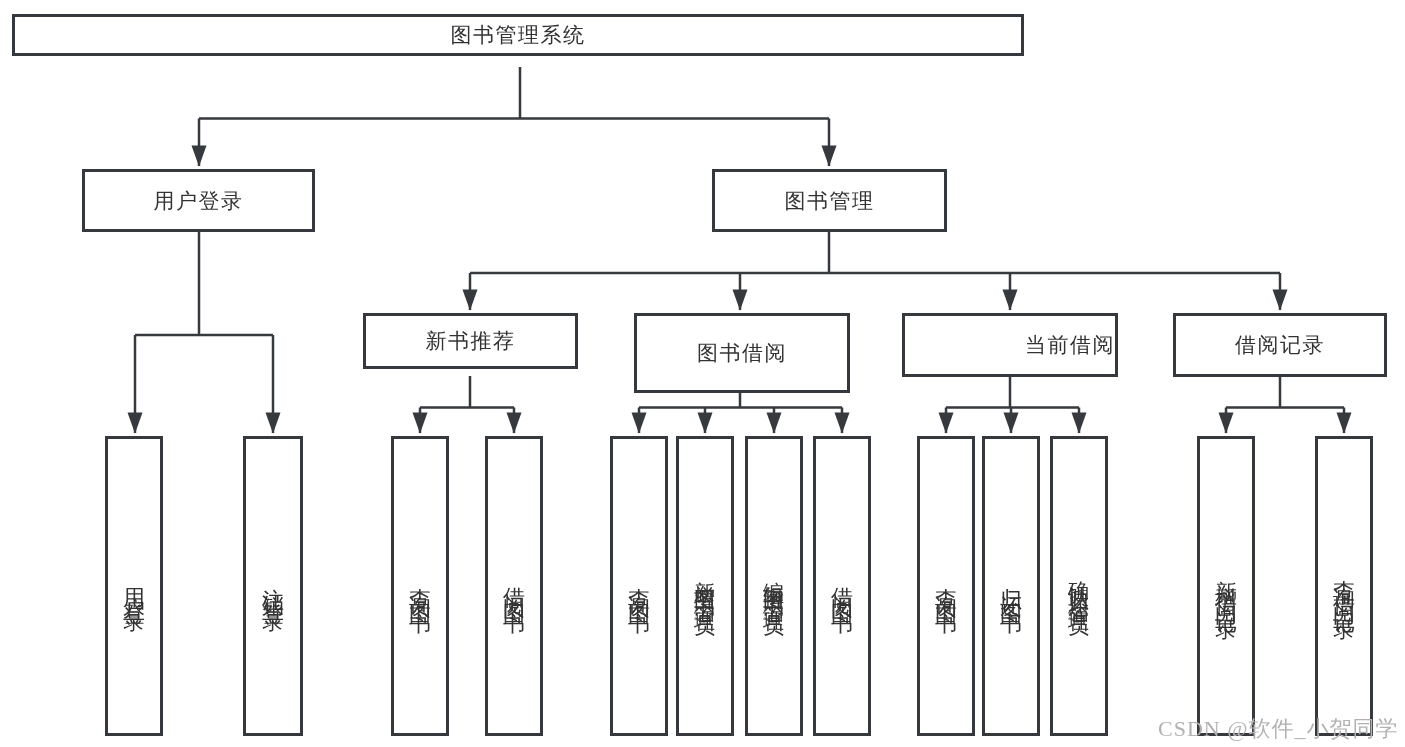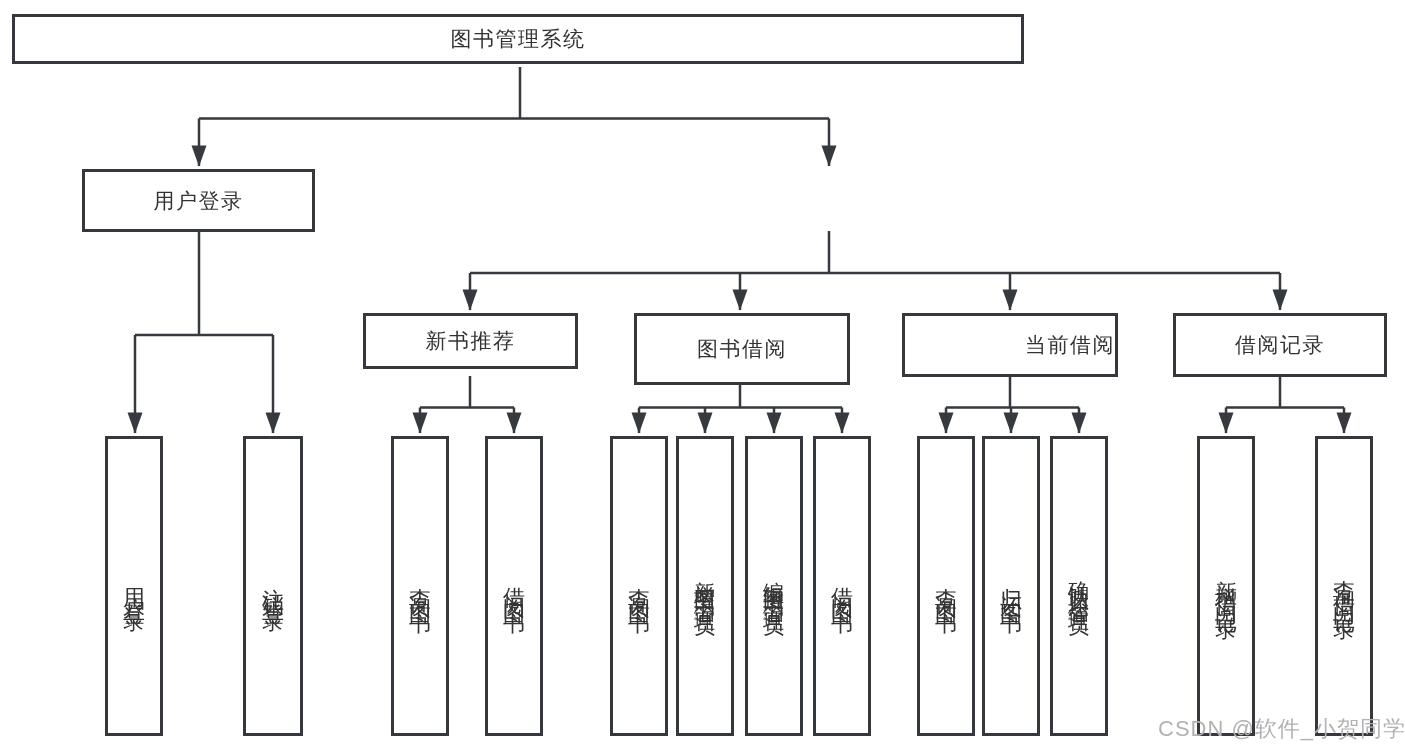--- a/index.html
+++ b/index.html
@@ -49,20 +49,21 @@
   .vbox.long span { letter-spacing: 5px; font-size: 21px; }
   .watermark {
     position: absolute;
     left: 1158px;
     top: 714px;
     z-index: 3;
     font-size: 22px;
     color: #b3b1b1;
     letter-spacing: 1px;
     white-space: nowrap;
+    font-family: Liberation Serif, serif;
   }
 </style>
 </head>
 <body>
 
 <div class="canvas">
 
   <svg class="connectors" viewBox="0 0 1405 747" xmlns="http://www.w3.org/2000/svg">
     <defs>
       <marker id="arrowhead" viewBox="0 0 22 16" refX="21" refY="8" markerWidth="22" markerHeight="16" markerUnits="userSpaceOnUse" orient="auto">
@@ -111,32 +112,35 @@
       <path class="cline arrow" d="M1079,407.5 V433"></path>
     </g>
 
     <g>
       <path class="cline" d="M1280,376 V407.5 M1226,407.5 H1344"></path>
       <path class="cline arrow" d="M1226,407.5 V433"></path>
       <path class="cline arrow" d="M1344,407.5 V433"></path>
     </g>
   </svg>
 
-  <div class="node hbox" style="left:12px; top:14px; width:1012px; height:50px;">
+  <div class="node hbox" style="left:12px; top:14px; width:1012px; height:42px;">
     <span>图书管理系统</span>
   </div>
 
   <div class="node hbox" style="left:82px; top:169px; width:233px; height:63px;">
     <span>用户登录</span>
   </div>
+  <div class="node hbox" style="left:712px; top:169px; width:235px; height:63px;">
+    <span>图书管理</span>
+  </div>
 
   <div class="node hbox" style="left:363px; top:313px; width:215px; height:56px;">
     <span>新书推荐</span>
   </div>
-  <div class="node hbox" style="left:634px; top:313px; width:216px; height:72px;">
+  <div class="node hbox" style="left:634px; top:313px; width:216px; height:80px;">
     <span>图书借阅</span>
   </div>
   <div class="node hbox" style="left:902px; top:313px; width:216px; height:64px;justify-content:flex-end;">
     <span>当前借阅</span>
   </div>
   <div class="node hbox" style="left:1173px; top:313px; width:214px; height:64px;">
     <span>借阅记录</span>
   </div>
 
   <div class="node vbox" style="left:105px; top:436px; width:58px; height:300px;">

